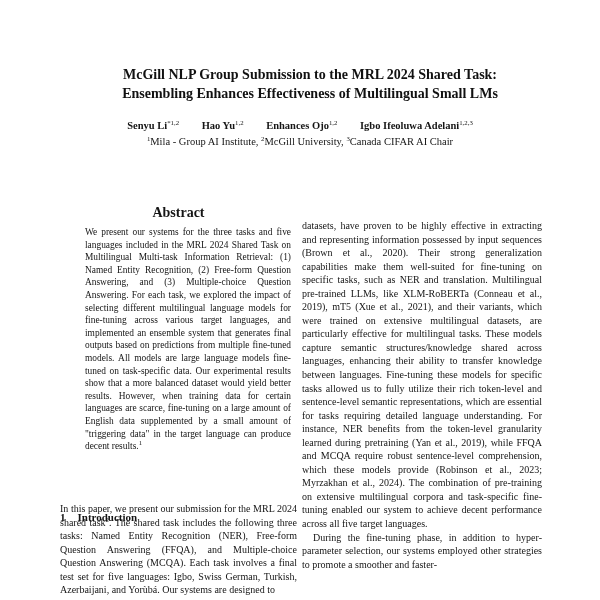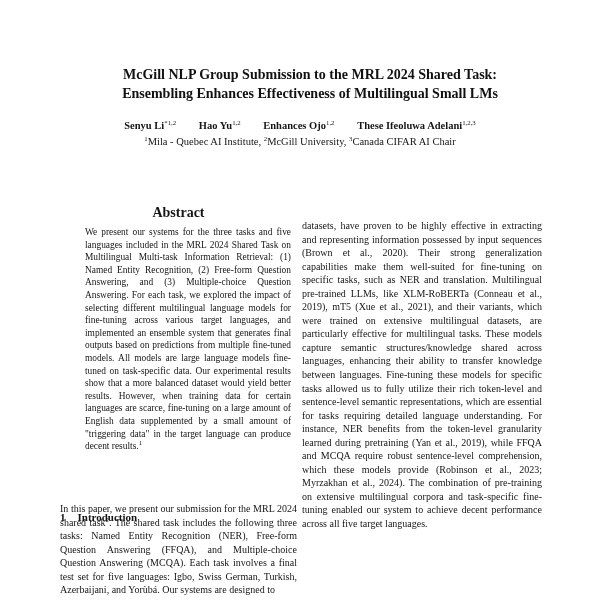--- a/index.html
+++ b/index.html
@@ -98,35 +98,36 @@
 
   <div class="title-block">
     <div class="title-line">McGill NLP Group Submission to the MRL 2024 Shared Task:</div>
     <div class="title-line">Ensembling Enhances Effectiveness of Multilingual Small LMs</div>
   </div>
 
   <div class="authors-row">
     <span class="author"><b>Senyu Li</b><sup>*1,2</sup></span>
     <span class="author"><b>Hao Yu</b><sup>1,2</sup></span>
     <span class="author"><b>Enhances Ojo</b><sup>1,2</sup></span>
-    <span class="author"><b>These Ifeoluwa Adelani</b><sup>1,2,3</sup></span>
+    <span class="author"><b>Igbo Ifeoluwa Adelani</b><sup>1,2,3</sup></span>
   </div>
 
   <div class="affil-row">
-    <sup>1</sup><span>Mila - Quebec AI Institute, </span><sup>2</sup><span>McGill University, </span><sup>3</sup><span>Canada CIFAR AI Chair</span>
+    <sup>1</sup><span>Mila - Group AI Institute, </span><sup>2</sup><span>McGill University, </span><sup>3</sup><span>Canada CIFAR AI Chair</span>
   </div>
 
 
   <div class="abstract-heading">Abstract</div>
 
   <div class="abstract-body"><span>We present our systems for the three tasks and five languages included in the MRL 2024 Shared Task on Multilingual Multi-task Information Retrieval: (1) Named Entity Recognition, (2) Free-form Question Answering, and (3) Multiple-choice Question Answering. For each task, we explored the impact of selecting different multilingual language models for fine-tuning across various target languages, and implemented an ensemble system that generates final outputs based on predictions from multiple fine-tuned models. All models are large language models fine-tuned on task-specific data. Our experimental results show that a more balanced dataset would yield better results. However, when training data for certain languages are scarce, fine-tuning on a large amount of English data supplemented by a small amount of "triggering data" in the target language can produce decent results.</span><sup>1</sup></div>
 
   <div class="intro-heading">
     <span class="sec-num">1</span><span>Introduction</span>
   </div>
 
   <div class="intro-body"><span>In this paper, we present our submission for the MRL 2024 shared task</span><sup>2</sup><span>. The shared task includes the following three tasks: Named Entity Recognition (NER), Free-form Question Answering (FFQA), and Multiple-choice Question Answering (MCQA). Each task involves a final test set for five languages: Igbo, Swiss German, Turkish, Azerbaijani, and Yorùbá. Our systems are designed to</span></div>
 
   <div class="right-col">
     <p>datasets, have proven to be highly effective in extracting and representing information possessed by input sequences (Brown et al., 2020). Their strong generalization capabilities make them well-suited for fine-tuning on specific tasks, such as NER and translation. Multilingual pre-trained LLMs, like XLM-RoBERTa (Conneau et al., 2019), mT5 (Xue et al., 2021), and their variants, which were trained on extensive multilingual datasets, are particularly effective for multilingual tasks. These models capture semantic structures/knowledge shared across languages, enhancing their ability to transfer knowledge between languages. Fine-tuning these models for specific tasks allowed us to fully utilize their rich token-level and sentence-level semantic representations, which are essential for tasks requiring detailed language understanding. For instance, NER benefits from the token-level granularity learned during pretraining (Yan et al., 2019), while FFQA and MCQA require robust sentence-level comprehension, which these models provide (Robinson et al., 2023; Myrzakhan et al., 2024). The combination of pre-training on extensive multilingual corpora and task-specific fine-tuning enabled our system to achieve decent performance across all five target languages.</p>
+    <p class="indent">During the fine-tuning phase, in addition to hyper-parameter selection, our systems employed other strategies to promote a smoother and faster-</p>
   </div>
 
 </div>
 
 </body></html>

